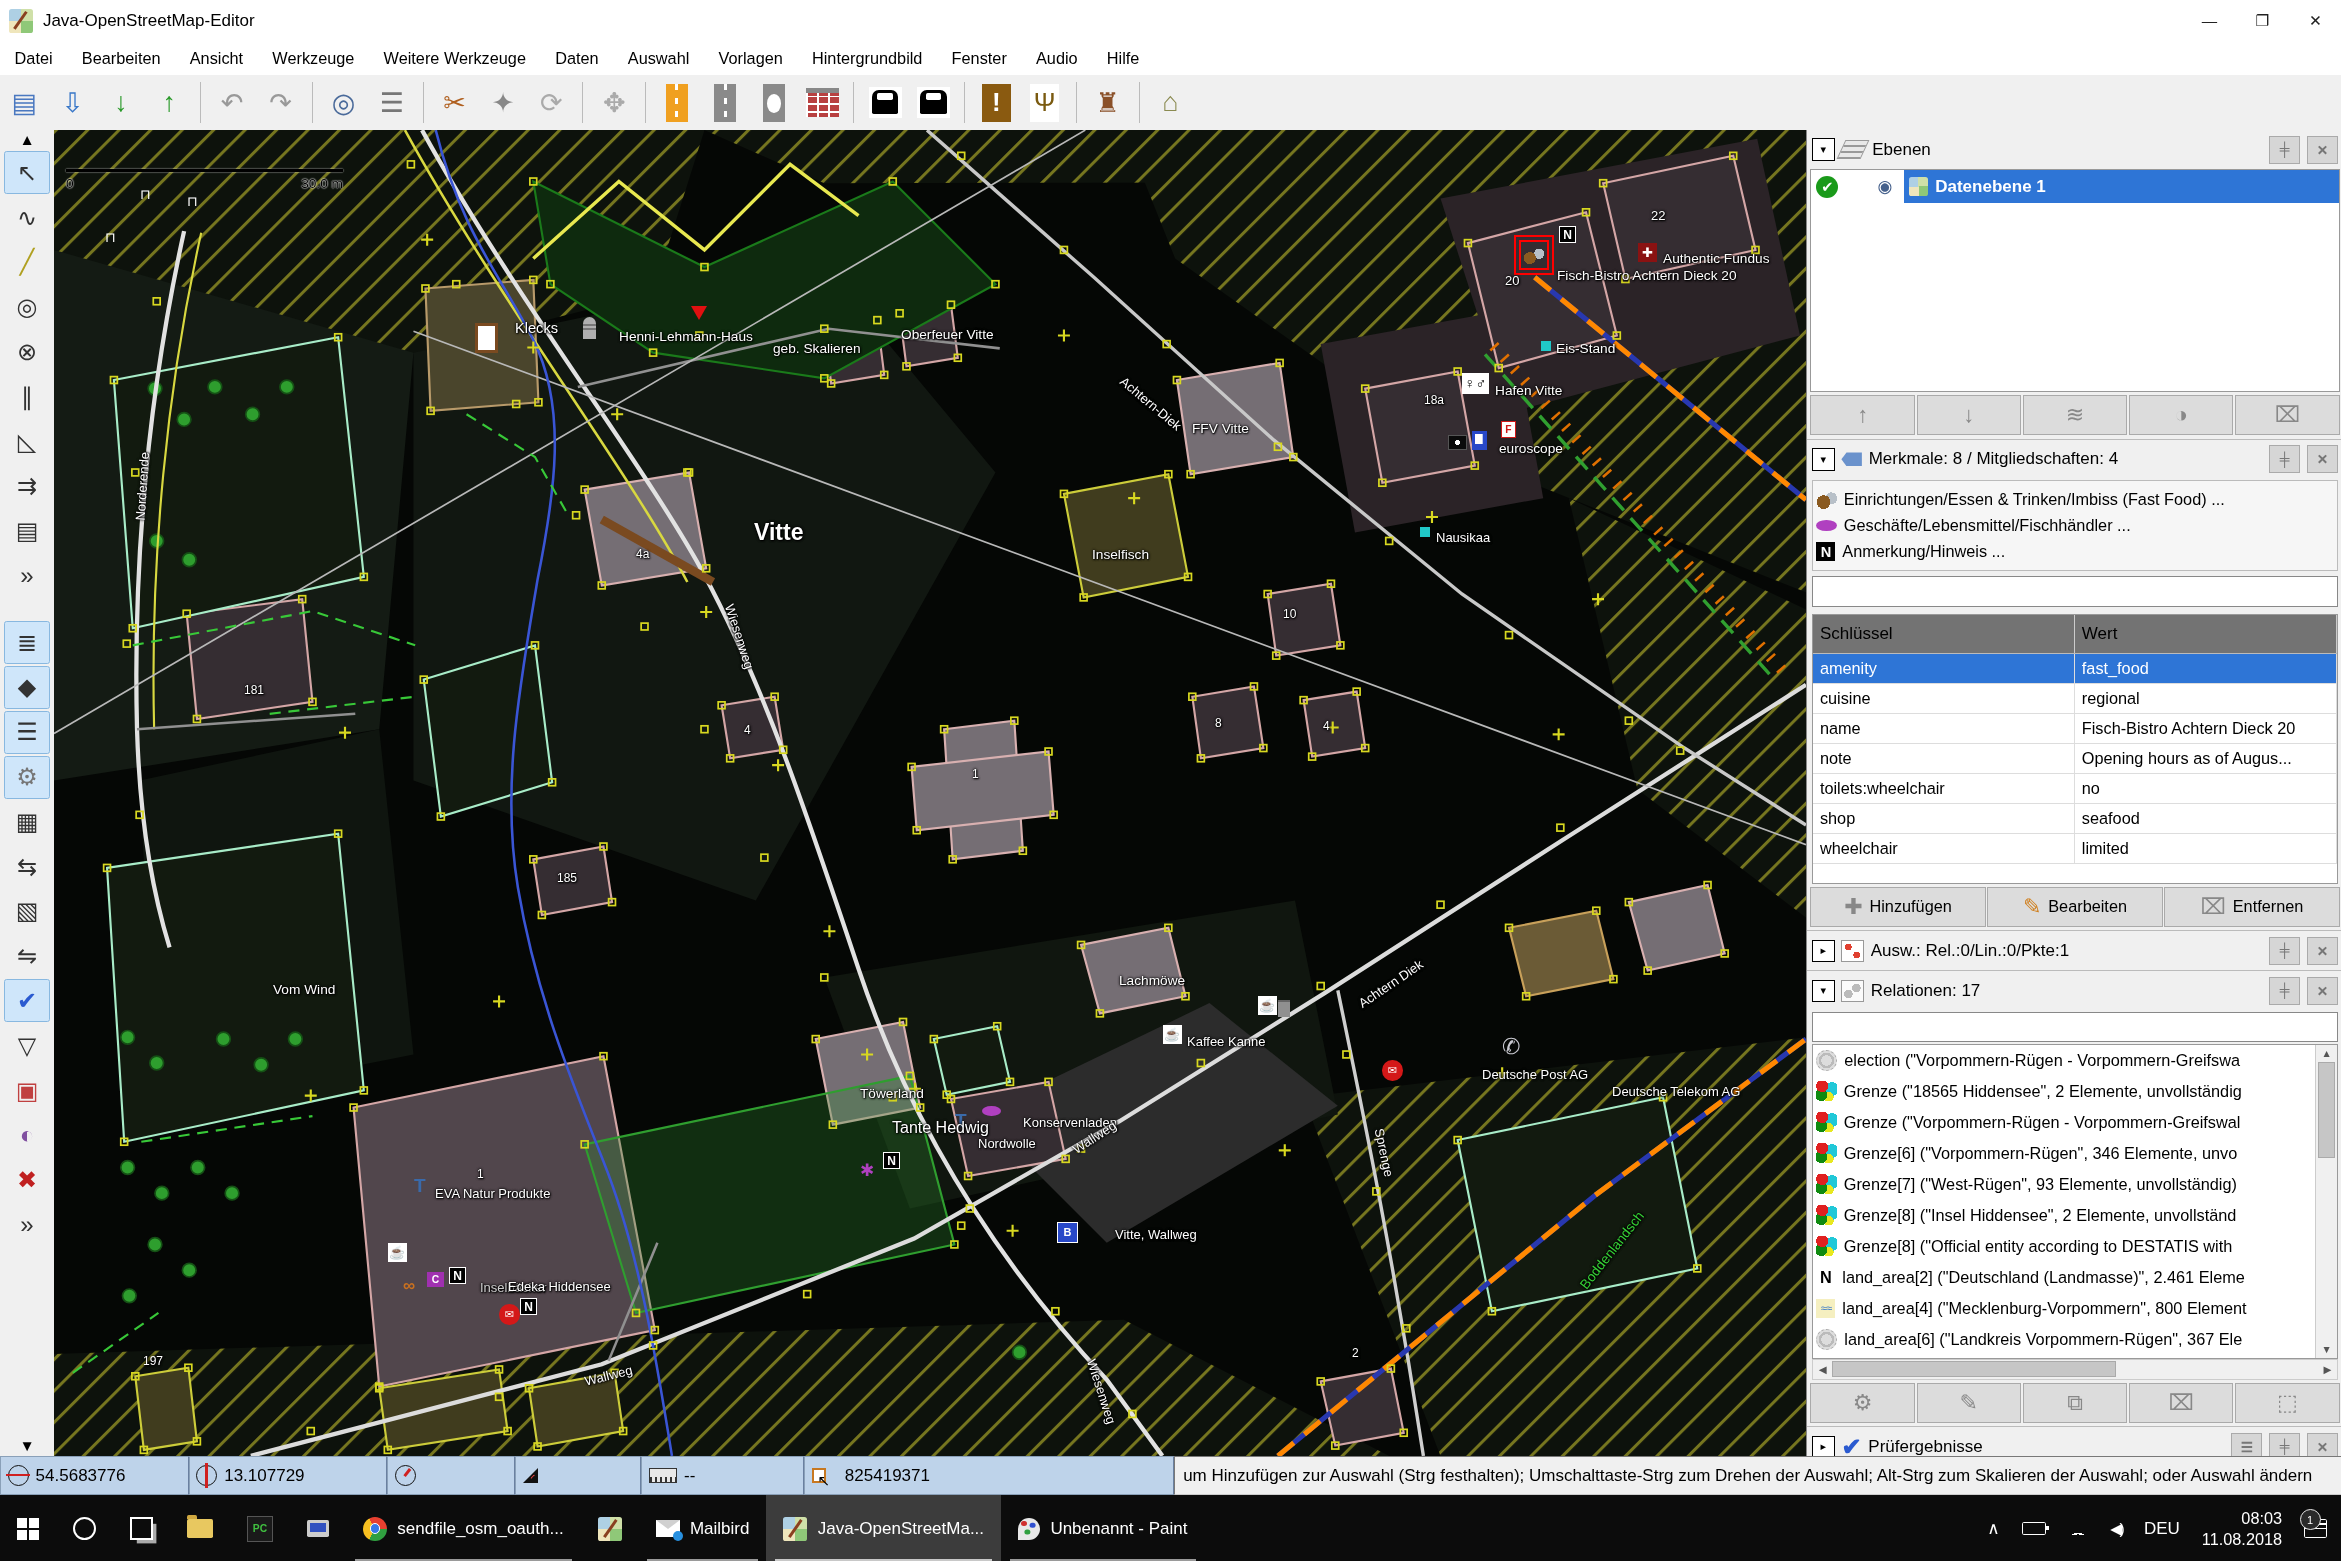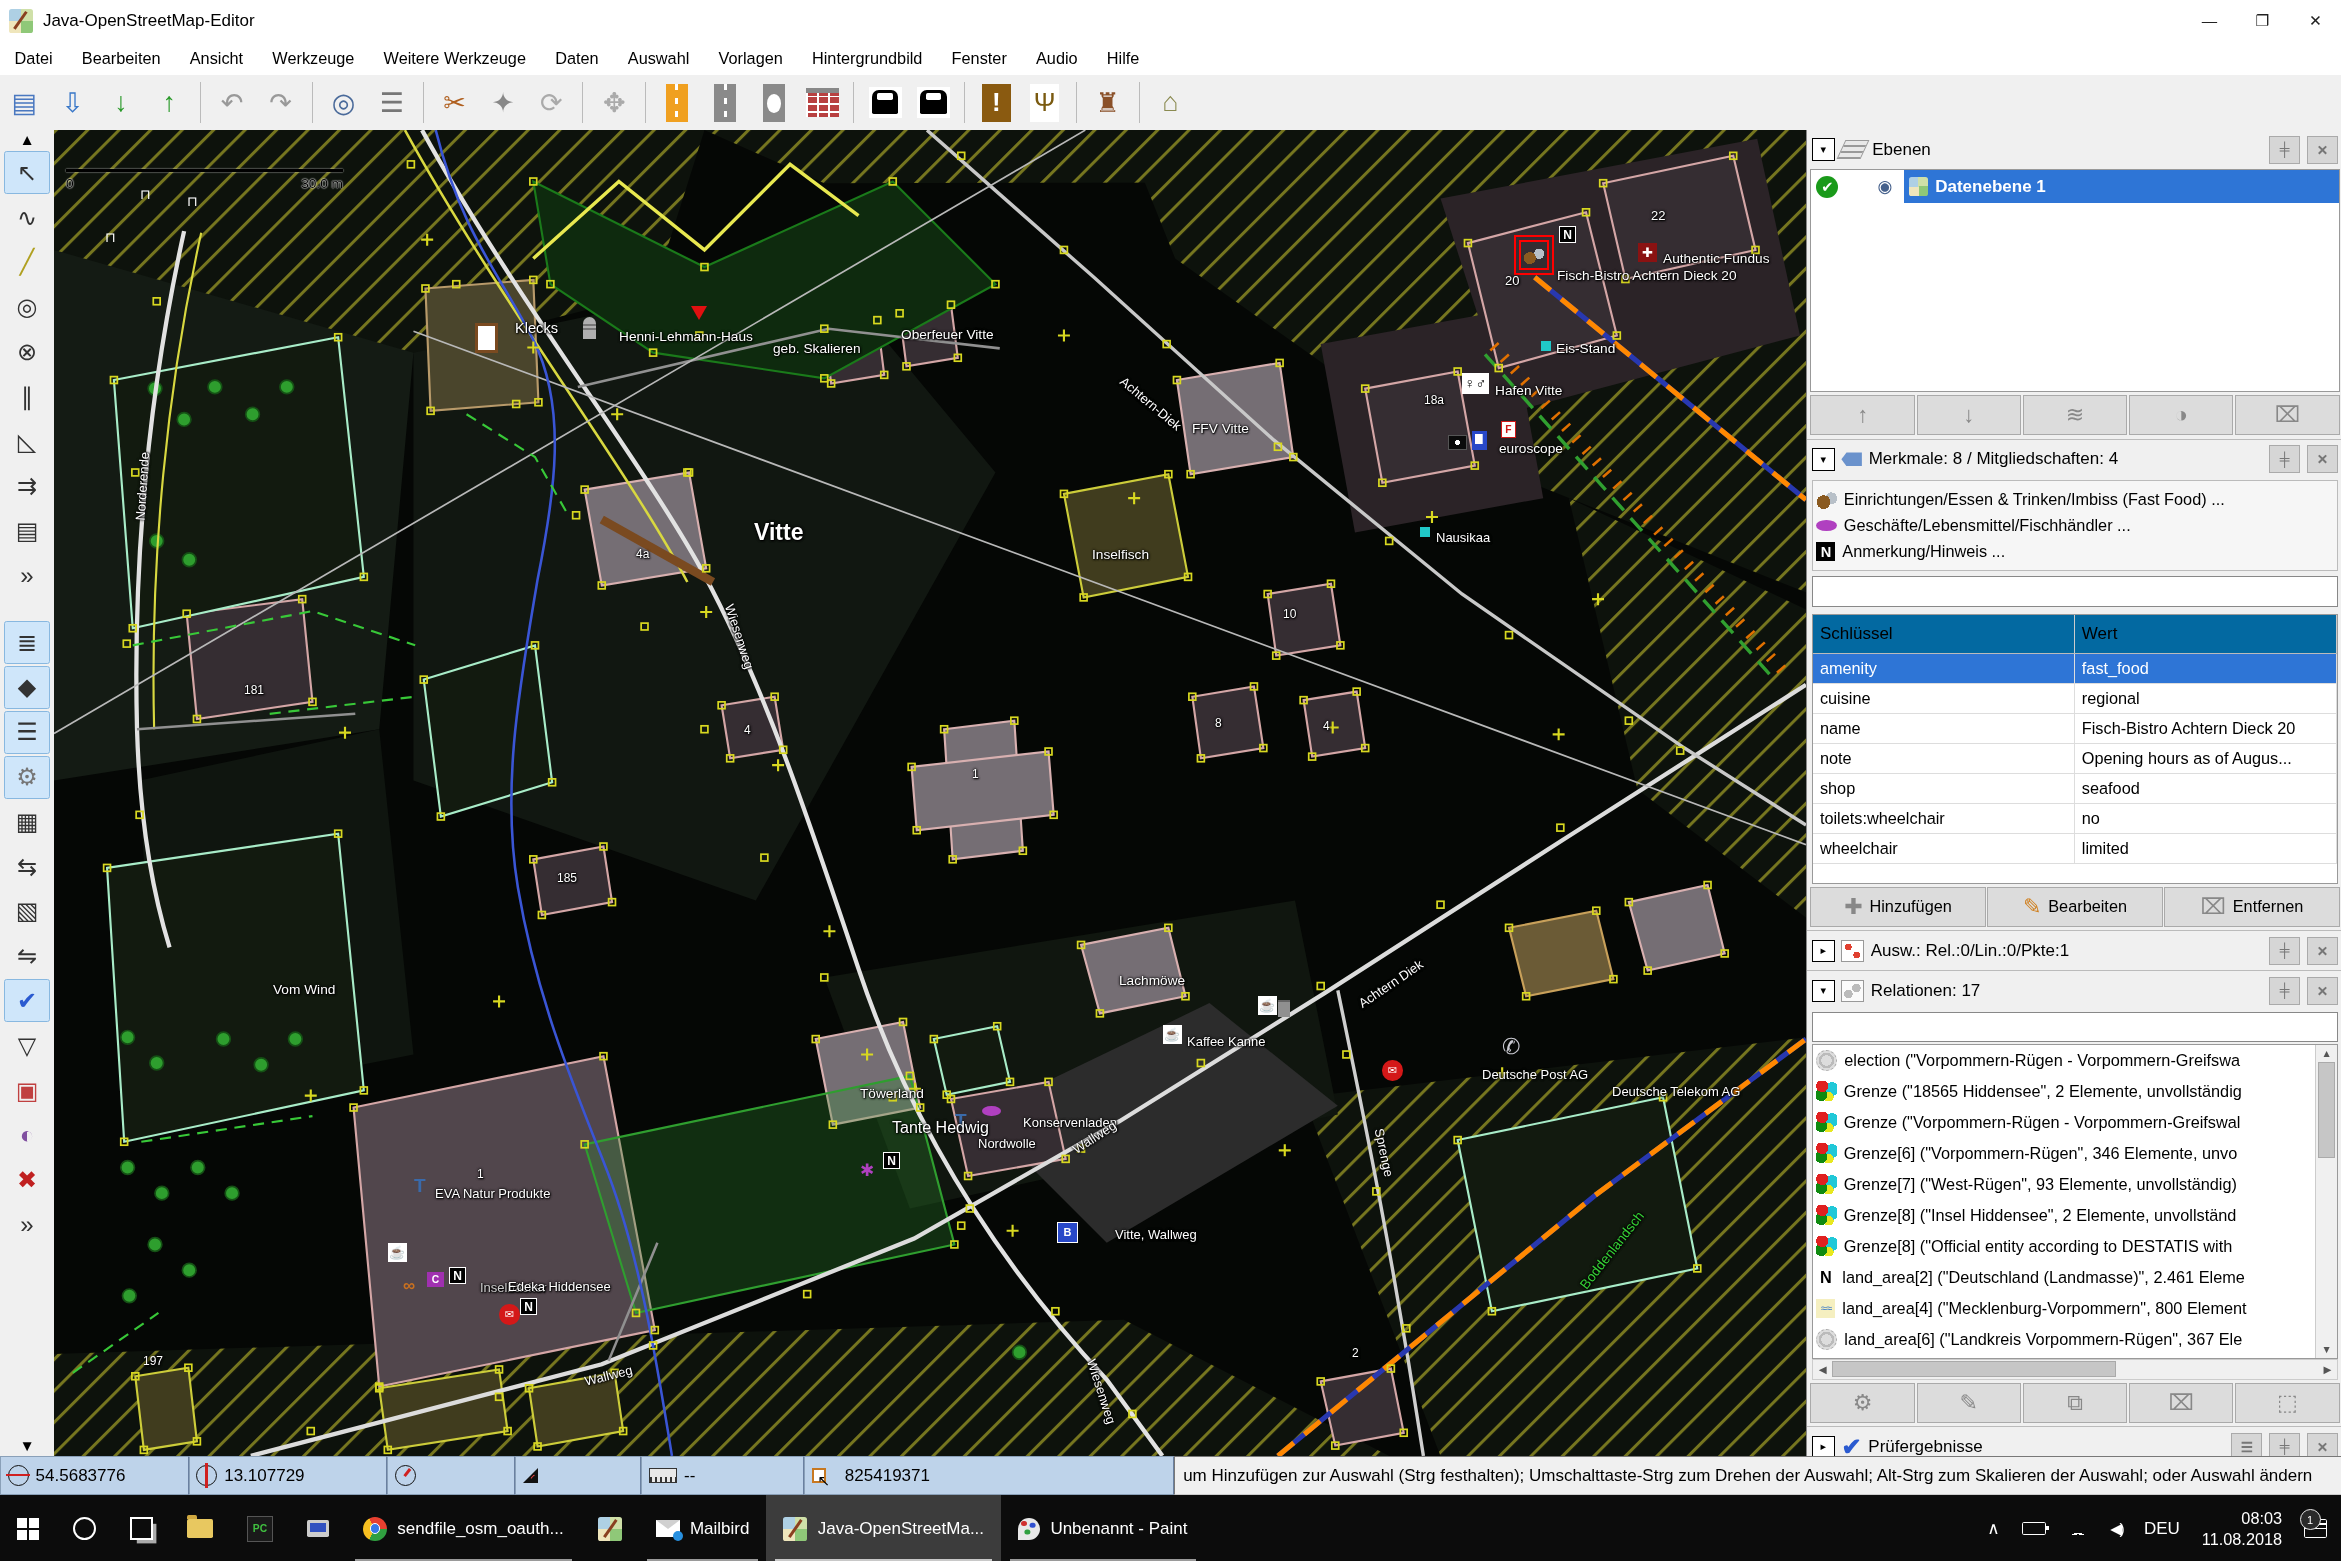--- a/index.html
+++ b/index.html
@@ -102,21 +102,21 @@
   .gbtn .lab{font-size:16.3px;color:#000;}
   .presets{margin:1.7px 5.1px;border:0.9px solid #bbb;background:#f6f6f6;padding:5.1px 3.4px;flex:none;}
   .preset-row{display:flex;align-items:center;gap:6.8px;height:26px;font-size:16.3px;white-space:nowrap;overflow:hidden;}
   .pr-burger{width:20.5px;height:20.5px;flex:none;background:
      radial-gradient(circle at 36% 62%,#8a5a20 0 6.8px,transparent 6.8px),
      radial-gradient(circle at 72% 45%,#b8c0c8 0 6px,transparent 6px);}
   .pr-fish{width:20.5px;height:11px;flex:none;background:#b040c0;border-radius:50%;}
   .pr-note{width:19px;height:19px;flex:none;background:#000;color:#fff;font-weight:bold;display:flex;align-items:center;justify-content:center;font-size:14.6px;}
   .tag-input{margin:3.4px 5.1px;height:27px;border:0.9px solid #888;background:#fff;flex:none;}
   .tags-table{margin:3.4px 5.1px 0 5.1px;border:0.9px solid #999;background:#fff;flex:none;}
-  .tt-head{display:flex;height:38px;border-bottom:0.9px solid #bbb;background:#0369a1;}
+  .tt-head{display:flex;height:38px;border-bottom:0.9px solid #bbb;background:#737373;}
   .tt-head div{flex:1;display:flex;align-items:center;padding-left:6.8px;font-size:17px;border-right:0.9px solid #ccc;}
   .tt-row{display:flex;height:29px;border-bottom:0.9px solid #ddd;font-size:16.3px;}
   .tt-row div{flex:1;display:flex;align-items:center;padding-left:6.8px;border-right:0.9px solid #ddd;white-space:nowrap;overflow:hidden;}
   .tt-row.sel{background:#2e75d6;color:#fff;}
   .rel-input{margin:1.7px 5.1px;height:26px;border:0.9px solid #888;background:#fff;flex:none;}
   .rel-list{margin:0 5.1px;border:0.9px solid #999;background:#fff;height:313px;position:relative;overflow:hidden;flex:none;}
   .rel-row{display:flex;align-items:center;gap:6.8px;height:31px;padding-left:3.4px;font-size:16.3px;white-space:nowrap;overflow:hidden;}
   .ri-gear{width:19px;height:19px;flex:none;border-radius:50%;background:radial-gradient(circle,#ddd 0 5.1px,#bbb 5.1px 7.7px,#ddd 7.7px);border:0.9px dashed #aaa;}
   .ri-boundary{width:20.5px;height:20.5px;flex:none;background:
      radial-gradient(circle at 30% 25%,#e02020 0 6px,transparent 6px),
@@ -799,26 +799,26 @@
           </div>
           <div class="tt-row">
             <div>name</div>
             <div>Fisch-Bistro Achtern Dieck 20</div>
           </div>
           <div class="tt-row">
             <div>note</div>
             <div>Opening hours as of Augus...</div>
           </div>
           <div class="tt-row">
+            <div>toilets:wheelchair</div>
+            <div>no</div>
+          </div>
+          <div class="tt-row">
             <div>shop</div>
             <div>seafood</div>
-          </div>
-          <div class="tt-row">
-            <div>toilets:wheelchair</div>
-            <div>no</div>
           </div>
           <div class="tt-row">
             <div>wheelchair</div>
             <div>limited</div>
           </div>
         </div>
       <div style="height:19px;"></div>
     </div>
     <div class="btnrow">
       <div class="gbtn">

